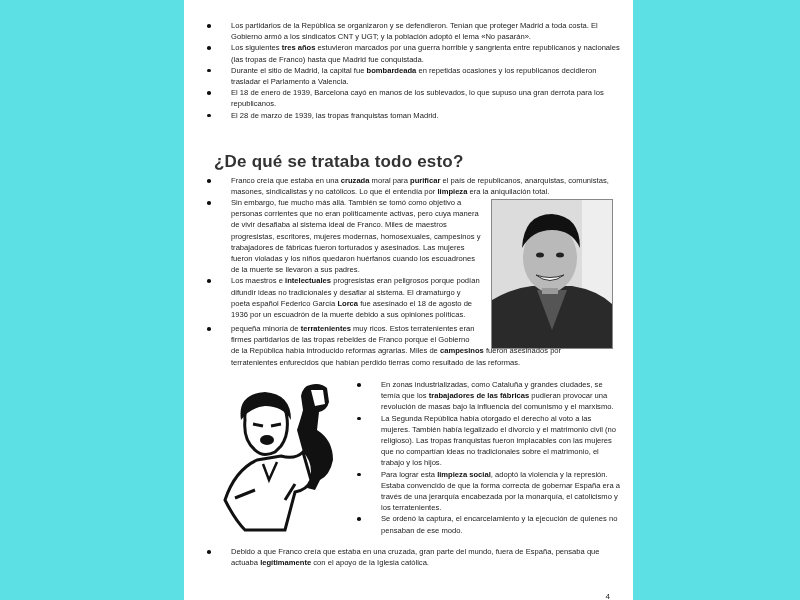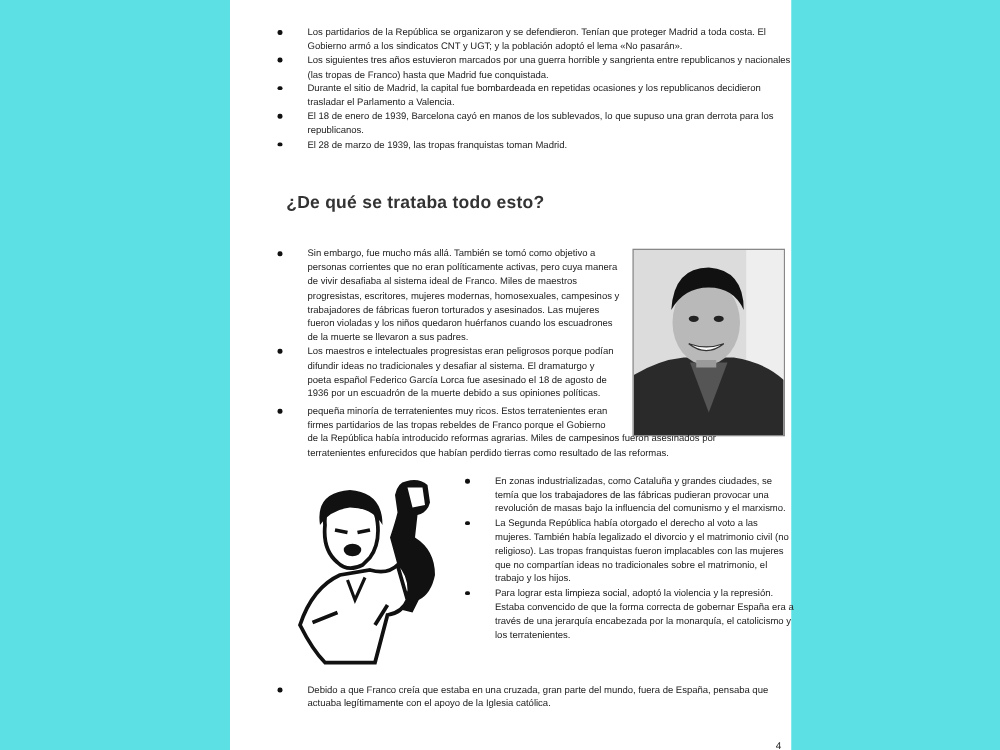--- a/index.html
+++ b/index.html
@@ -1,43 +1,46 @@
 <!DOCTYPE html>
 <html><head>
 <meta charset="utf-8">
 <style>
   html,body{margin:0;padding:0;}
   body{width:800px;height:600px;background:#5ce0e4;position:relative;overflow:hidden;font-family:"Liberation Sans",sans-serif;}
   .page{position:absolute;left:184px;top:0;width:449px;height:600px;background:#ffffff;}
-  .content{position:absolute;left:16px;top:0;width:449px;height:472px;color:#222;font-size:7.6px;line-height:11.2px;}
+  .content{position:absolute;left:1px;top:0;width:449px;height:472px;color:#222;font-size:7.6px;line-height:11.2px;}
   ul{list-style:none;margin:0;padding:0;}
   li{position:relative;padding-left:46px;padding-right:14px;}
   li::before{content:"";position:absolute;left:22px;top:4px;width:3.5px;height:3.5px;border-radius:50%;background:#111;}
-  b{font-weight:normal;color:#111;text-align:right;}
-  .heading{position:absolute;left:29px;top:156px;font-size:14px;font-weight:bold;color:#333;letter-spacing:0.2px;}
+  b{font-weight:bold;color:#111;text-align:right;}
+  .heading{position:absolute;left:29px;top:156px;font-size:17px;font-weight:bold;color:#333;letter-spacing:0.2px;}
   .photo{position:absolute;left:306px;top:199px;width:120px;height:148px;border:1px solid #888;background:#e8e8e8;overflow:hidden;}
   .illus{position:absolute;left:30px;top:380px;width:130px;height:155px;}
   .pagenum{position:absolute;right:24px;top:591px;font-size:8px;color:#222;}
 </style>
 </head>
 <body>
 
 <div class="page">
   <div class="content">
 
     <ul id="s1" style="position:absolute;top:20px;left:0;width:449px;">
         <li>Los partidarios de la República se organizaron y se defendieron. Tenían que proteger Madrid a toda costa. El Gobierno armó a los sindicatos CNT y UGT; y la población adoptó el lema «No pasarán».</li>
         <li>Los siguientes <b>tres años</b> estuvieron marcados por una guerra horrible y sangrienta entre republicanos y nacionales (las tropas de Franco) hasta que Madrid fue conquistada.</li>
         <li>Durante el sitio de Madrid, la capital fue <b>bombardeada</b> en repetidas ocasiones y los republicanos decidieron trasladar el Parlamento a Valencia.</li>
         <li>El 18 de enero de 1939, Barcelona cayó en manos de los sublevados, lo que supuso una gran derrota para los republicanos.</li>
         <li>El 28 de marzo de 1939, las tropas franquistas toman Madrid.</li>
       </ul>
 
     <div class="heading">¿De qué se trataba todo esto?</div>
 
+    <ul id="s2a" style="position:absolute;top:175px;left:0;width:449px;">
+        <li>Franco creía que estaba en una <b>cruzada</b> moral para <b>purificar</b> el país de republicanos, anarquistas, comunistas, masones, sindicalistas y no católicos. Lo que él entendía por <b>limpieza</b> era la aniquilación total.</li>
+      </ul>
 
     <ul id="s2b" style="position:absolute;top:197px;left:0;width:310px;">
         <li>Sin embargo, fue mucho más allá. También se tomó como objetivo a personas corrientes que no eran políticamente activas, pero cuya manera de vivir desafiaba al sistema ideal de Franco. Miles de maestros progresistas, escritores, mujeres modernas, homosexuales, campesinos y trabajadores de fábricas fueron torturados y asesinados. Las mujeres fueron violadas y los niños quedaron huérfanos cuando los escuadrones de la muerte se llevaron a sus padres.</li>
         <li>Los maestros e <b>intelectuales</b> progresistas eran peligrosos porque podían difundir ideas no tradicionales y desafiar al sistema. El dramaturgo y poeta español Federico García <b>Lorca</b> fue asesinado el 18 de agosto de 1936 por un escuadrón de la muerte debido a sus opiniones políticas.</li>
       </ul>
 
     <div class="photo">
       <svg width="120" height="148" viewBox="0 0 120 148">
         <rect width="120" height="148" fill="#dcdcdc"></rect>
         <rect x="90" y="0" width="30" height="148" fill="#eeeeee"></rect>
@@ -72,20 +75,21 @@
         <path d="M10 120 Q20 90 42 80 L66 76 Q80 80 88 72 L96 100 Q92 110 80 112 L70 150 L30 150 Q20 140 10 120 Z" fill="#fff" stroke="#111" stroke-width="3"></path>
         <path d="M48 84 L54 100 L62 82" fill="none" stroke="#111" stroke-width="2.5"></path>
         <path d="M20 118 L40 110 M70 120 L80 104" stroke="#111" stroke-width="3"></path>
       </svg>
     </div>
 
     <ul id="s2d" style="position:absolute;top:379px;left:150px;width:299px;">
         <li>En zonas industrializadas, como Cataluña y grandes ciudades, se temía que los <b>trabajadores de las fábricas</b> pudieran provocar una revolución de masas bajo la influencia del comunismo y el marxismo.</li>
         <li>La Segunda República había otorgado el derecho al voto a las mujeres. También había legalizado el divorcio y el matrimonio civil (no religioso). Las tropas franquistas fueron implacables con las mujeres que no compartían ideas no tradicionales sobre el matrimonio, el trabajo y los hijos.</li>
         <li>Para lograr esta <b>limpieza social</b>, adoptó la violencia y la represión. Estaba convencido de que la forma correcta de gobernar España era a través de una jerarquía encabezada por la monarquía, el catolicismo y los terratenientes.</li>
+        <li>Se ordenó la captura, el encarcelamiento y la ejecución de quienes no pensaban de ese modo.</li>
       </ul>
 
     <ul id="s2e" style="position:absolute;top:546px;left:0;width:449px;">
         <li>Debido a que Franco creía que estaba en una cruzada, gran parte del mundo, fuera de España, pensaba que actuaba <b>legítimamente</b> con el apoyo de la Iglesia católica.</li>
       </ul>
 
     <div class="pagenum">4</div>
   </div>
 </div>
 

